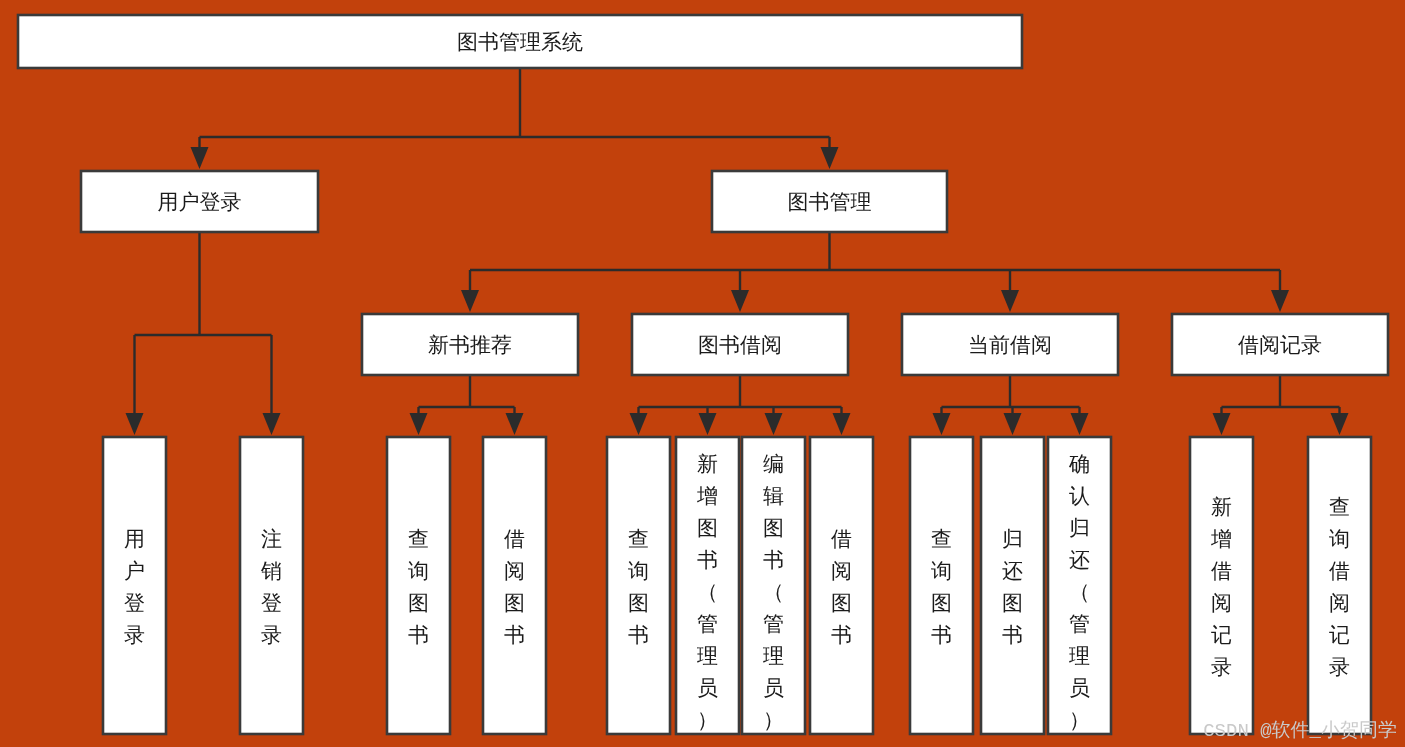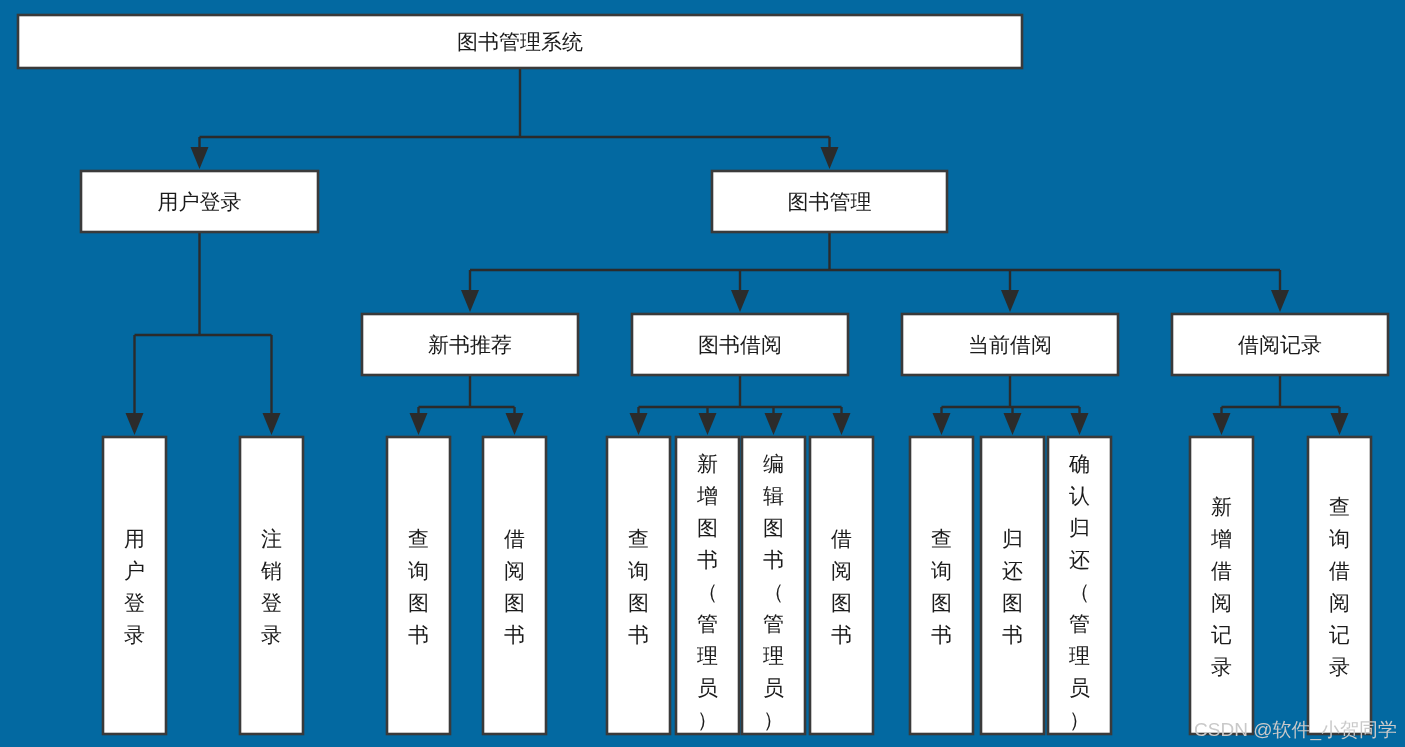--- a/index.html
+++ b/index.html
@@ -10,21 +10,21 @@
   body {
     width: 1405px;
     height: 747px;
     font-family: "DejaVu Sans", "Liberation Sans", sans-serif;
     overflow: hidden;
   }
   #diagram-root {
     position: relative;
     width: 1405px;
     height: 747px;
-    background: #0369a1;
+    background: #c2410c;
   }
   svg#flow-svg {
     position: absolute;
     left: 0;
     top: 0;
     width: 1405px;
     height: 747px;
   }
   .node-box {
     fill: #ffffff;
@@ -52,21 +52,21 @@
   .arrow-head {
     fill: #2b2b2b;
     stroke: none;
   }
   .watermark {
     position: absolute;
     right: 8px;
     bottom: 4px;
     color: #c9c9c9;
     font-size: 19px;
-    font-family: Liberation Sans, sans-serif;
+    font-family: Liberation Mono, monospace;
     white-space: nowrap;
     user-select: none;
   }
 </style>
 </head>
 <body>
 
 <div id="diagram-root">
 
   <svg id="flow-svg" viewBox="0 0 1405 747">

